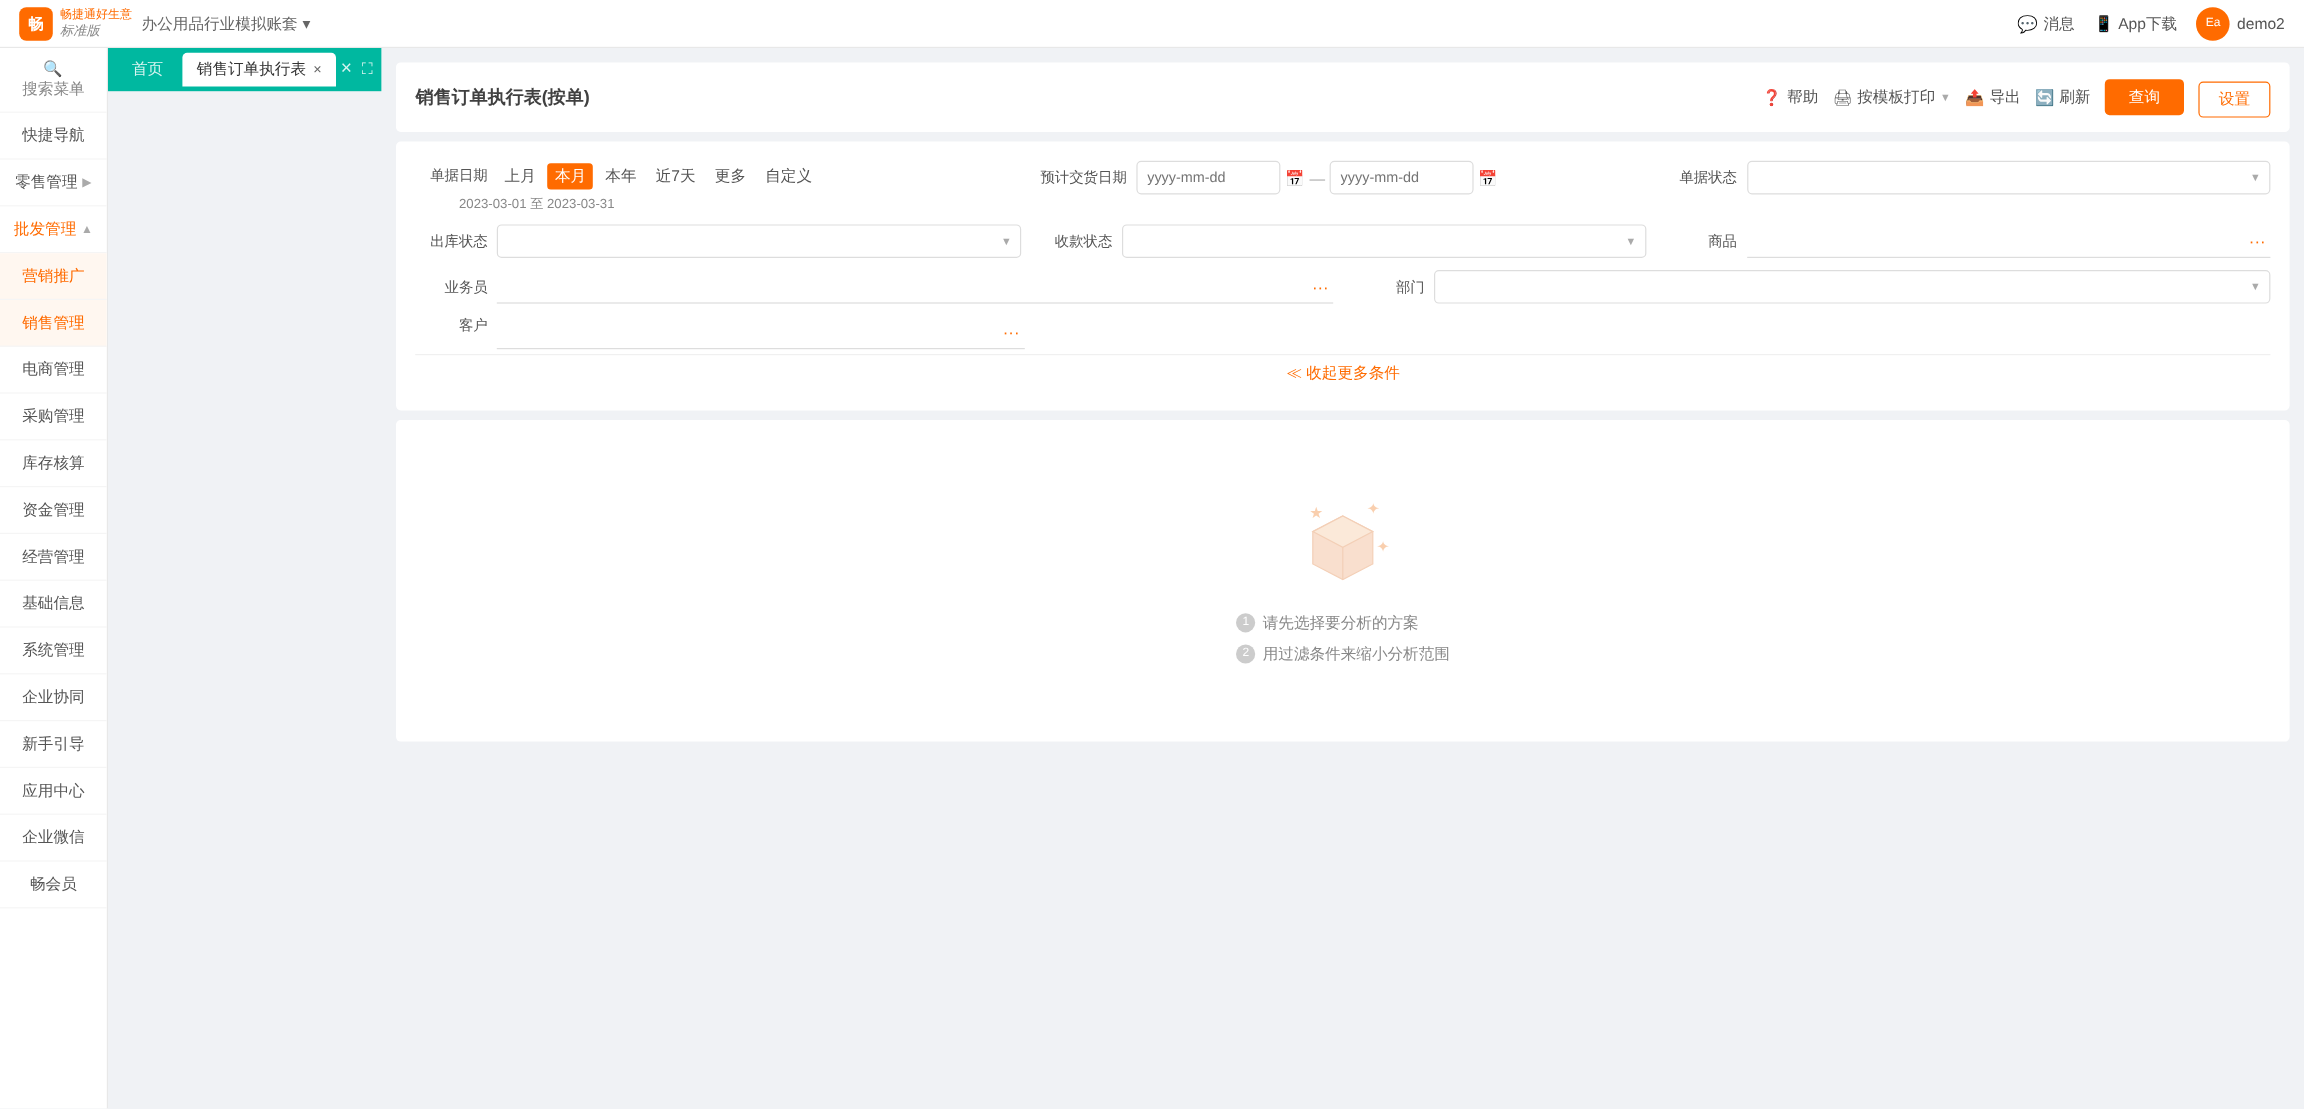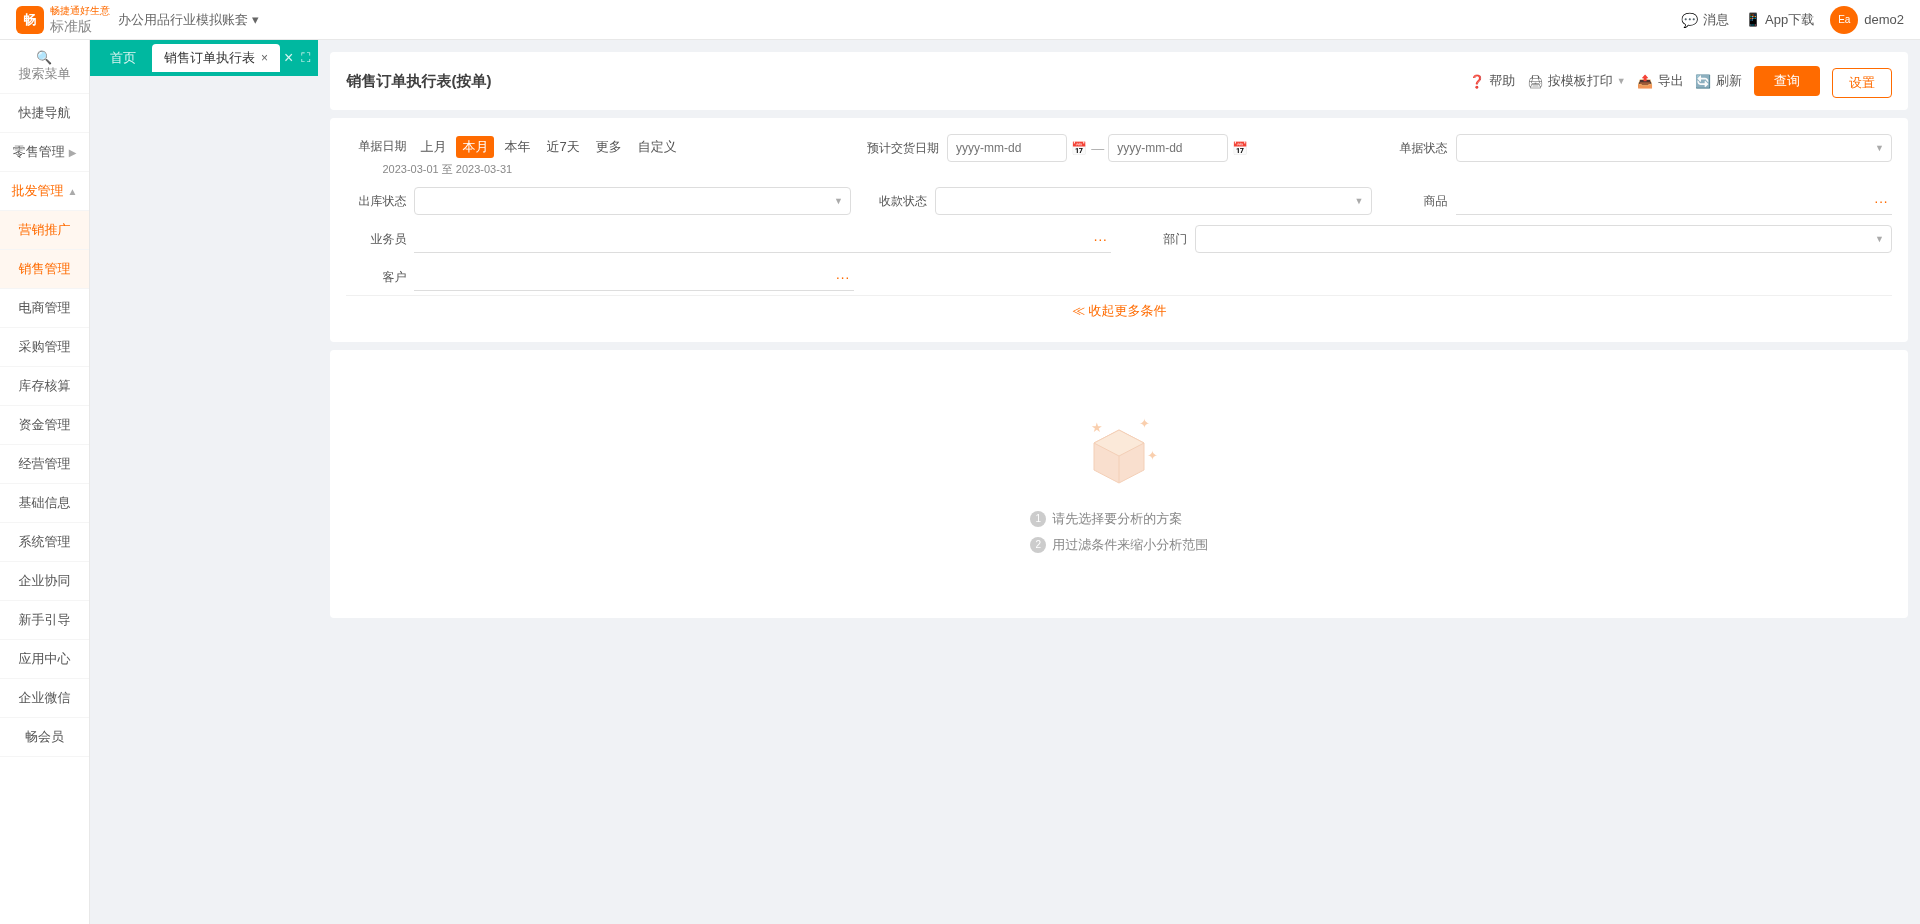--- a/index.html
+++ b/index.html
@@ -131,21 +131,21 @@
 </head>
 <body>
 
 <div class="top-bar">
   <div class="top-bar-left">
     <div class="logo-area">
       <div class="logo-icon">
         <span>畅</span>
       </div>
       <div class="logo-text" style="font-size:10px;line-height:1.3;color:#ff6b00;">
-        畅捷通好生意<br><span style="color:#888;font-size:14px;">标准版</span>
+        畅捷通好生意<br><span style="color:#888;font-size:11px;font-style:italic;">标准版</span>
       </div>
     </div>
     <div class="breadcrumb-area">
       <span>办公用品行业模拟账套</span>
       <span style="cursor:pointer;">▾</span>
     </div>
   </div>
   <div class="top-bar-right">
     <div class="top-bar-btn">
       <span style="font-size:14px;">💬</span>
@@ -351,21 +351,21 @@
 
               <div style="flex:1;display:flex;align-items:center;gap:8px;">
                 <span class="filter-label">部门</span>
                 <div class="filter-select-wrap" style="flex:1;">
                   <select class="filter-select" style="width:100%;"></select>
                 </div>
               </div>
             </div>
 
             <div style="display:flex;gap:16px;margin-bottom:4px;align-items:center;">
-              <div style="flex:1;max-width:calc(33.33% - 8px);display:flex;align-items:center;gap:8px;">
+              <div style="flex:1;max-width:calc(33.33% - 8px);display:flex;gap:8px;">
                 <span class="filter-label">客户</span>
                 <div style="flex:1;border-bottom:1px solid #ddd;height:28px;display:flex;align-items:center;justify-content:flex-end;padding-right:4px;">
                   <span class="filter-dots">···</span>
                 </div>
               </div>
               <div style="flex:2;"></div>
             </div>
 
             <div class="collapse-btn">
               <span>≪ </span>

